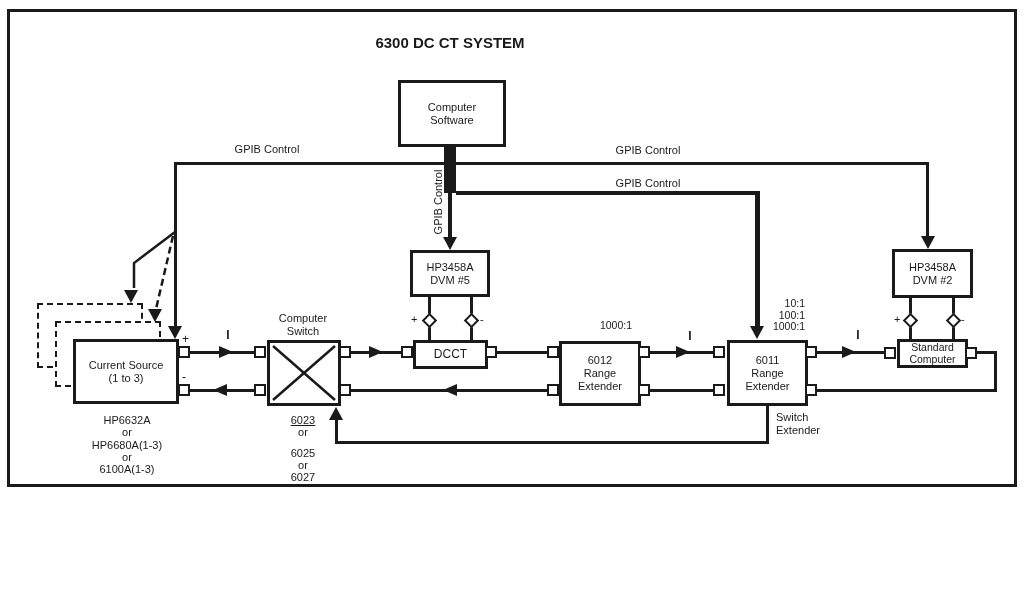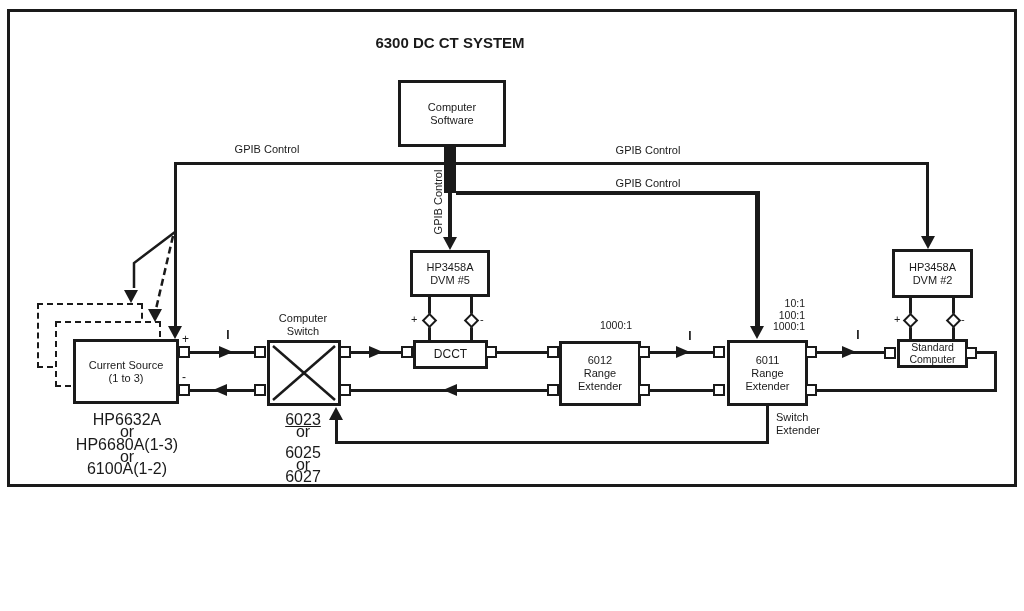--- a/index.html
+++ b/index.html
@@ -15,21 +15,21 @@
            transform:rotate(45deg);z-index:5;}
   .arr{position:absolute;width:0;height:0;z-index:6;}
   .arr.r{border-top:6px solid transparent;border-bottom:6px solid transparent;border-left:14px solid #1a1a1a;}
   .arr.l{border-top:6px solid transparent;border-bottom:6px solid transparent;border-right:14px solid #1a1a1a;}
   .arr.d{border-left:7px solid transparent;border-right:7px solid transparent;border-top:13px solid #1a1a1a;}
   .arr.u{border-left:7px solid transparent;border-right:7px solid transparent;border-bottom:13px solid #1a1a1a;}
   .lbl{position:absolute;font-size:11px;z-index:7;white-space:nowrap;}
   .ctr{text-align:center;}
   .title{font-weight:bold;font-size:15px;}
   .small{font-size:10.5px;line-height:11.5px;}
-  .models{font-size:16px;line-height:12.3px;text-align:center;}
+  .models{font-size:11px;line-height:12.3px;text-align:center;}
   .ilab{font-weight:bold;font-size:12px;}
   .svgwrap{position:absolute;z-index:3;}
 </style>
 </head>
 <body>
 
 <div id="stage">
 
   <div class="frame" style="left:7px;top:9px;width:1004px;height:472px;"></div>
 
@@ -185,21 +185,21 @@
   <div class="lbl ctr" style="left:263px;top:312px;width:80px;line-height:13px;">
     <span style="display:block;">Computer</span>
     <span style="display:block;">Switch</span>
   </div>
 
   <div class="lbl ctr models" style="left:57px;top:414px;width:140px;">
     <span style="display:block;">HP6632A</span>
     <span style="display:block;">or</span>
     <span style="display:block;">HP6680A(1-3)</span>
     <span style="display:block;">or</span>
-    <span style="display:block;">6100A(1-2)</span>
+    <span style="display:block;">6100A(1-3)</span>
   </div>
 
   <div class="lbl ctr models" style="left:262px;top:414px;width:82px;">
     <span style="display:block;text-decoration:underline;">6023</span>
     <span style="display:block;">or</span>
     <span style="display:block;margin-top:8px;">6025</span>
     <span style="display:block;">or</span>
     <span style="display:block;">6027</span>
   </div>
 

